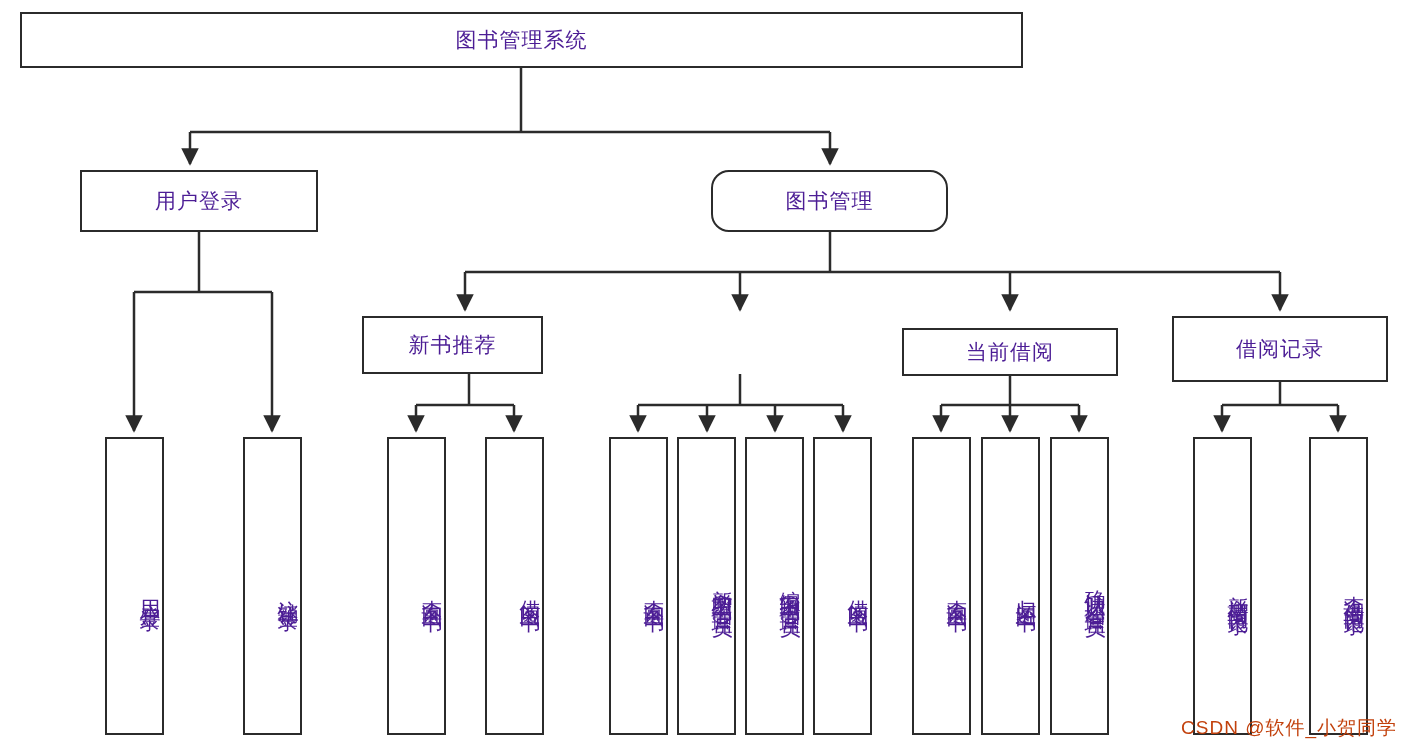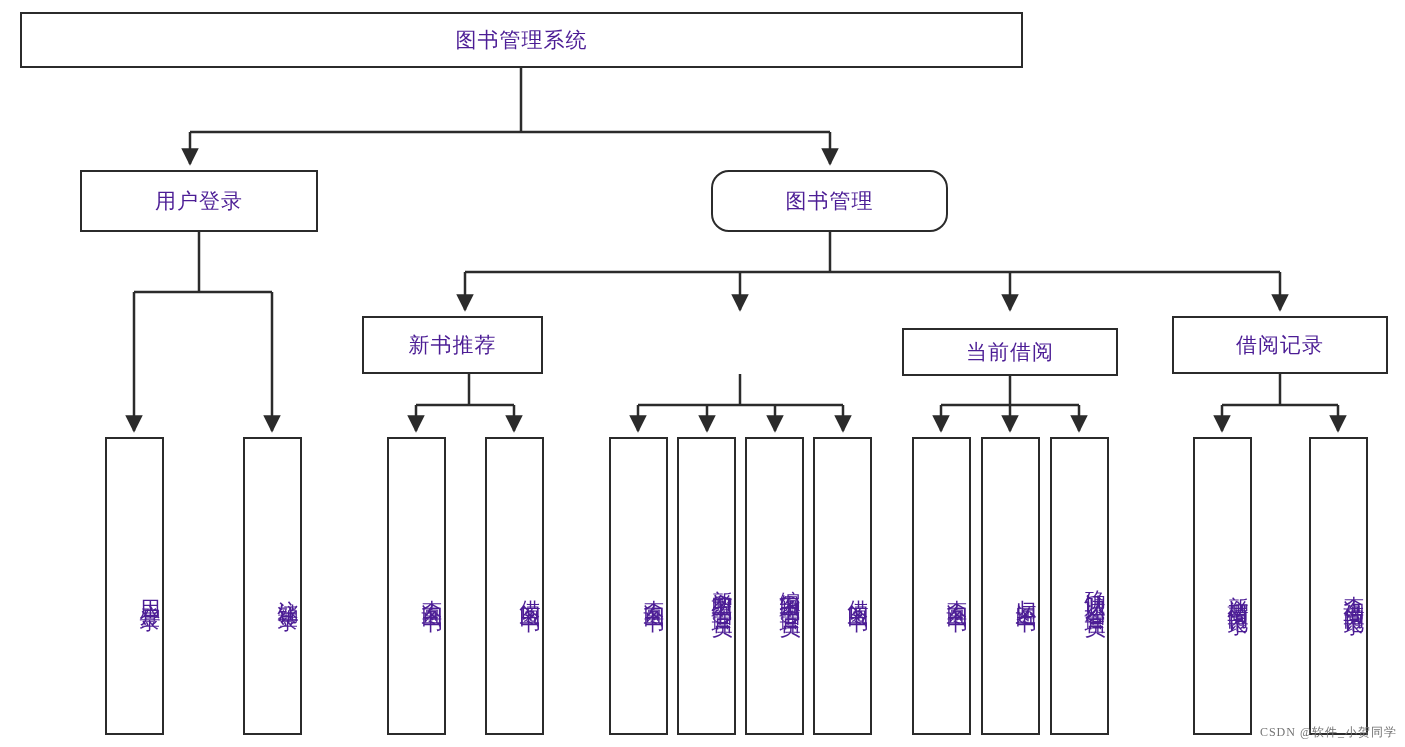--- a/index.html
+++ b/index.html
@@ -47,26 +47,25 @@
     letter-spacing: 4px;
     line-height: 1.1;
     padding-top: 10px;
     align-items: flex-start;
     justify-content: center;
   }
   .watermark {
     position: absolute;
     right: 8px;
     bottom: 6px;
-    font-size: 12px;
-    color: #737373;
+    font-size: 19px;
+    color: #c2410c;
     letter-spacing: 1px;
     white-space: nowrap;
     pointer-events: none;
-    font-family: Liberation Serif, serif;
   }
 </style>
 </head>
 <body>
 
 <div id="canvas">
 
   <svg id="wires" viewBox="0 0 1405 747" xmlns="http://www.w3.org/2000/svg">
     <defs>
       <marker id="arrow" viewBox="0 0 10 10" refX="9" refY="5" markerWidth="7" markerHeight="7" orient="auto-start-reverse">
@@ -127,21 +126,21 @@
   <div class="node horiz" style="left:711px; top:170px; width:237px; height:62px;border-radius:18px;">
     <span>图书管理</span>
   </div>
 
   <div class="node horiz" style="left:362px; top:316px; width:181px; height:58px;">
     <span>新书推荐</span>
   </div>
   <div class="node horiz" style="left:902px; top:316px; width:216px; height:48px;margin-top:12px;">
     <span>当前借阅</span>
   </div>
-  <div class="node horiz" style="left:1172px; top:316px; width:216px; height:58px;">
+  <div class="node horiz" style="left:1172px; top:316px; width:216px; height:66px;">
     <span>借阅记录</span>
   </div>
 
   <div class="node vert" style="left:105px; top:437px; width:59px; height:298px;">
     <span>用户登录</span>
   </div>
   <div class="node vert" style="left:243px; top:437px; width:59px; height:298px;">
     <span>注销登录</span>
   </div>
 

